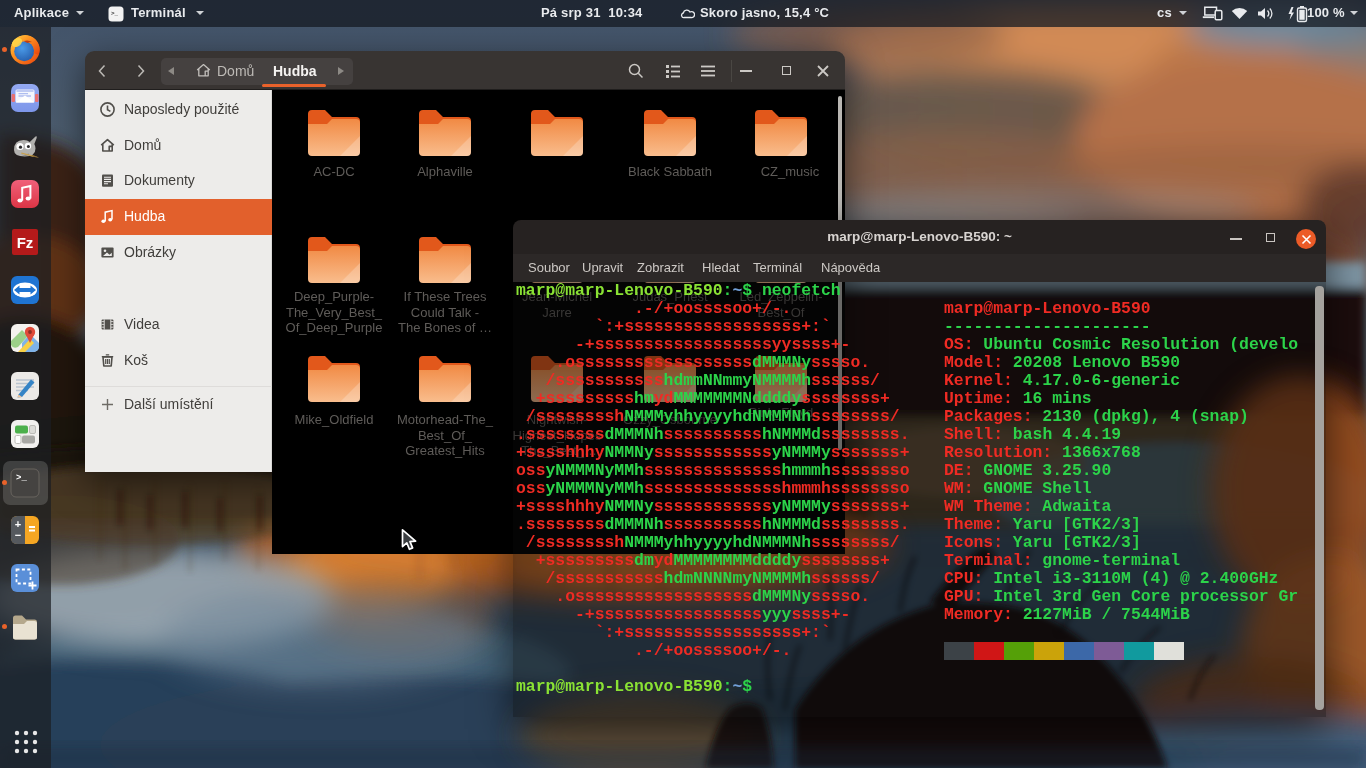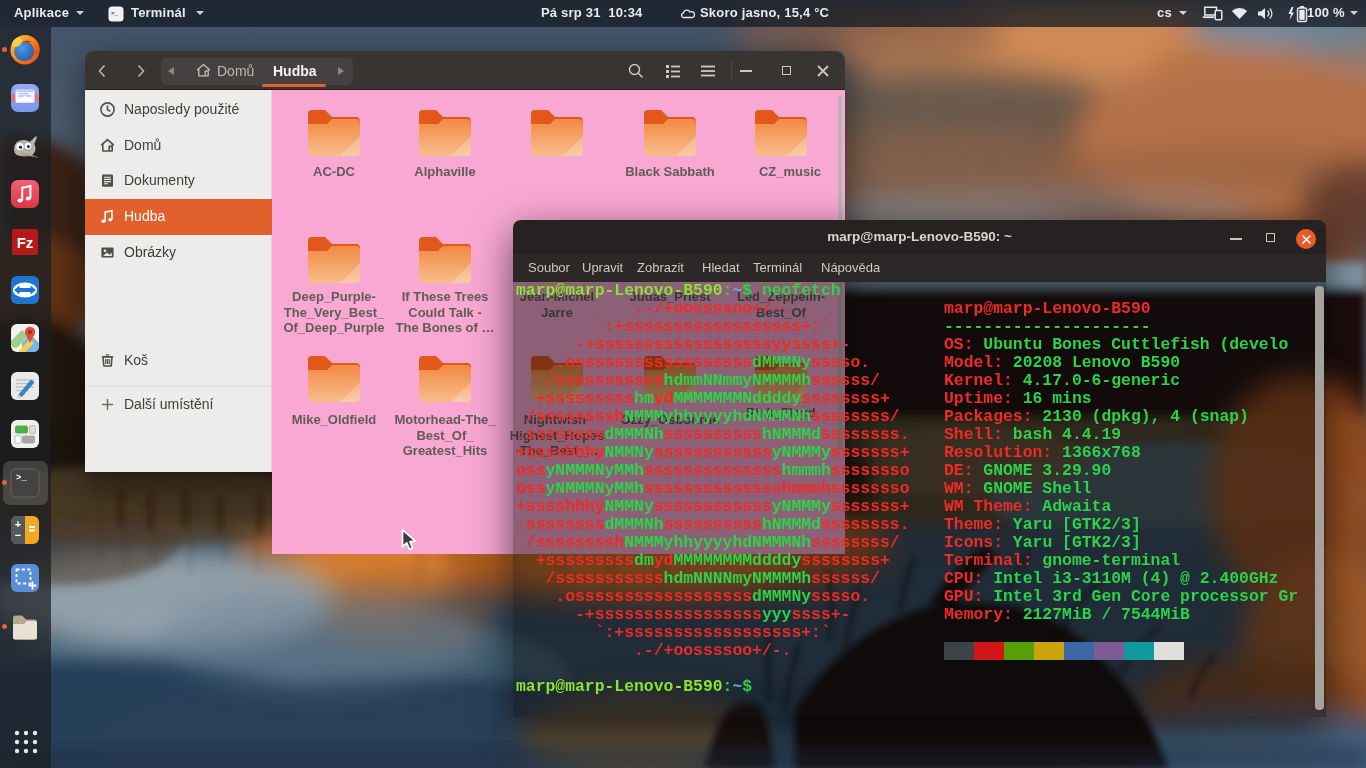--- a/index.html
+++ b/index.html
@@ -22,21 +22,21 @@
 .bcbar { position:absolute; left:76px; top:7px; width:192px; height:27px; background:#454140; border-radius:5px; }
 .bct { position:absolute; top:12px; font-size:14px; }
 .fside { position:absolute; left:0; top:39px; width:187px; height:382px; background:#edecea; border-right:1px solid #dad8d6; }
 .srow { position:absolute; left:0; width:187px; height:36px; }
 .srow.sel { background:#e2602c; }
 .srow .sic { position:absolute; left:14px; top:9px; }
 .srow .stx { position:absolute; left:39px; top:9px; font-size:14px; color:#403e3b; }
 .srow.sel .stx { color:#ffffff; }
 .srow:last-child { border-top:1px solid #dedcda; height:37px; }
 .srow:last-child .stx {}
-.fmain { position:absolute; left:187px; top:39px; width:573px; height:464px; background:#f9a8d4;font-weight:bold; }
+.fmain { position:absolute; left:187px; top:39px; width:573px; height:464px; background:#000000; }
 .fold { position:absolute; }
 .flab { position:absolute; width:120px; text-align:center; font-size:13px; line-height:15.5px; color:#5f5c59; }
 
 .twin { position:absolute; left:513px; top:220px; width:813px; height:497px; border-radius:8px 8px 0 0; box-shadow:0 12px 40px rgba(0,0,0,0.6); z-index:20; }
 .ttitle { position:absolute; left:0; top:0; width:813px; height:34px; background:#262221; border-radius:8px 8px 0 0; }
 .ttitle > span { position:absolute; left:0; right:0; top:9px; text-align:center; font-size:13.5px; font-weight:bold; color:#d8d4d1; }
 .tclose { position:absolute; left:783px; top:9px; width:20px; height:20px; border-radius:50%; background:#ec5b27; }
 .tclose svg { position:absolute; left:4.5px; top:4.5px; }
 .tmenu { position:absolute; left:0; top:34px; width:813px; height:28px; background:#2c2827; }
 .tmenu span { position:absolute; top:6px; font-size:13px; color:#ccc8c4; }
@@ -384,20 +384,28 @@
         <span class="stx">Hudba</span>
       </div>
 <div class="srow" style="top:145px">
         <span class="sic"><svg width="17" height="17" viewBox="0 0 17 17">
             <rect x="2.4" y="3.4" width="12.2" height="10.2" rx="1" fill="#514f4b"></rect>
             <circle cx="6" cy="6.8" r="1.3" fill="#edecea"></circle>
             <path d="M4 12 L8 8.6 L10.5 10.8 L12.8 8.8 V12 Z" fill="#edecea"></path>
           </svg></span>
         <span class="stx">Obrázky</span>
       </div>
+<div class="srow" style="top:217px">
+        <span class="sic"><svg width="17" height="17" viewBox="0 0 17 17">
+            <rect x="2.6" y="3.4" width="11.8" height="10.2" rx="1" fill="#514f4b"></rect>
+            <path d="M5.2 3.4 V13.6 M11.8 3.4 V13.6" stroke="#edecea" stroke-width="0.9"></path>
+            <path d="M2.6 5.6 H5.2 M2.6 8.4 H5.2 M2.6 11.2 H5.2 M11.8 5.6 H14.4 M11.8 8.4 H14.4 M11.8 11.2 H14.4" stroke="#edecea" stroke-width="0.8"></path>
+          </svg></span>
+        <span class="stx">Videa</span>
+      </div>
 <div class="srow" style="top:253px">
         <span class="sic"><svg width="17" height="17" viewBox="0 0 17 17">
             <path d="M4 5 L4.8 14 H12.2 L13 5 Z" fill="none" stroke="#514f4b" stroke-width="1.6" stroke-linejoin="round"></path>
             <path d="M2.8 4.6 H14.2 M6.8 2.8 H10.2 M6.7 7 V12 M8.5 7 V12 M10.3 7 V12" stroke="#514f4b" stroke-width="1.2"></path>
           </svg></span>
         <span class="stx">Koš</span>
       </div>
 <div class="srow" style="top:296px">
         <span class="sic"><svg width="17" height="17" viewBox="0 0 17 17">
             <path d="M8.5 3 V14 M3 8.5 H14" stroke="#6e6b66" stroke-width="1.4"></path>
@@ -624,28 +632,28 @@
 <span class="r">.ssssssss</span><span class="g">dMMMNh</span><span class="r">ssssssssss</span><span class="g">hNMMMd</span><span class="r">ssssssss.</span>
 <span class="r"> /ssssssssh</span><span class="g">NMMMyhhyyyyhdNMMMNh</span><span class="r">ssssssss/</span>
 <span class="r">  +sssssssss</span><span class="g">dm</span><span class="r">yd</span><span class="g">MMMMMMMMddddy</span><span class="r">ssssssss+</span>
 <span class="r">   /sssssssssss</span><span class="g">hdmNNNNmyNMMMMh</span><span class="r">ssssss/</span>
 <span class="r">    .ossssssssssssssssss</span><span class="g">dMMMNy</span><span class="r">sssso.</span>
 <span class="r">      -+sssssssssssssssss</span><span class="g">yyy</span><span class="r">ssss+-</span>
 <span class="r">        `:+ssssssssssssssssss+:`</span>
 <span class="r">            .-/+oossssoo+/-.</span></pre>
 <pre class="term" style="left:431px;top:18px"><span class="r">marp@marp-Lenovo-B590</span>
 <span class="g">---------------------</span>
-<span class="r">OS:</span><span class="g"> Ubuntu Bones Cuttlefish (develo</span>
+<span class="r">OS:</span><span class="g"> Ubuntu Cosmic Resolution (develo</span>
 <span class="r">Model:</span><span class="g"> 20208 Lenovo B590</span>
 <span class="r">Kernel:</span><span class="g"> 4.17.0-6-generic</span>
 <span class="r">Uptime:</span><span class="g"> 16 mins</span>
 <span class="r">Packages:</span><span class="g"> 2130 (dpkg), 4 (snap)</span>
 <span class="r">Shell:</span><span class="g"> bash 4.4.19</span>
 <span class="r">Resolution:</span><span class="g"> 1366x768</span>
-<span class="r">DE:</span><span class="g"> GNOME 3.29.90</span>
+<span class="r">DE:</span><span class="g"> GNOME 3.25.90</span>
 <span class="r">WM:</span><span class="g"> GNOME Shell</span>
 <span class="r">WM Theme:</span><span class="g"> Adwaita</span>
 <span class="r">Theme:</span><span class="g"> Yaru [GTK2/3]</span>
 <span class="r">Icons:</span><span class="g"> Yaru [GTK2/3]</span>
 <span class="r">Terminal:</span><span class="g"> gnome-terminal</span>
 <span class="r">CPU:</span><span class="g"> Intel i3-3110M (4) @ 2.400GHz</span>
 <span class="r">GPU:</span><span class="g"> Intel 3rd Gen Core processor Gr</span>
 <span class="r">Memory:</span><span class="g"> 2127MiB / 7544MiB</span></pre>
 <div class="pal"><span style="background:#3c4247"></span><span style="background:#d01616"></span><span style="background:#55a008"></span><span style="background:#cba30a"></span><span style="background:#3c68a8"></span><span style="background:#7e5b96"></span><span style="background:#119a9e"></span><span style="background:#e0e0da"></span></div>
 <pre class="term" style="left:3px;top:396px"><span class="u">marp@marp-Lenovo-B590</span><span class="g">:</span><span class="b">~</span><span class="g">$</span></pre>

